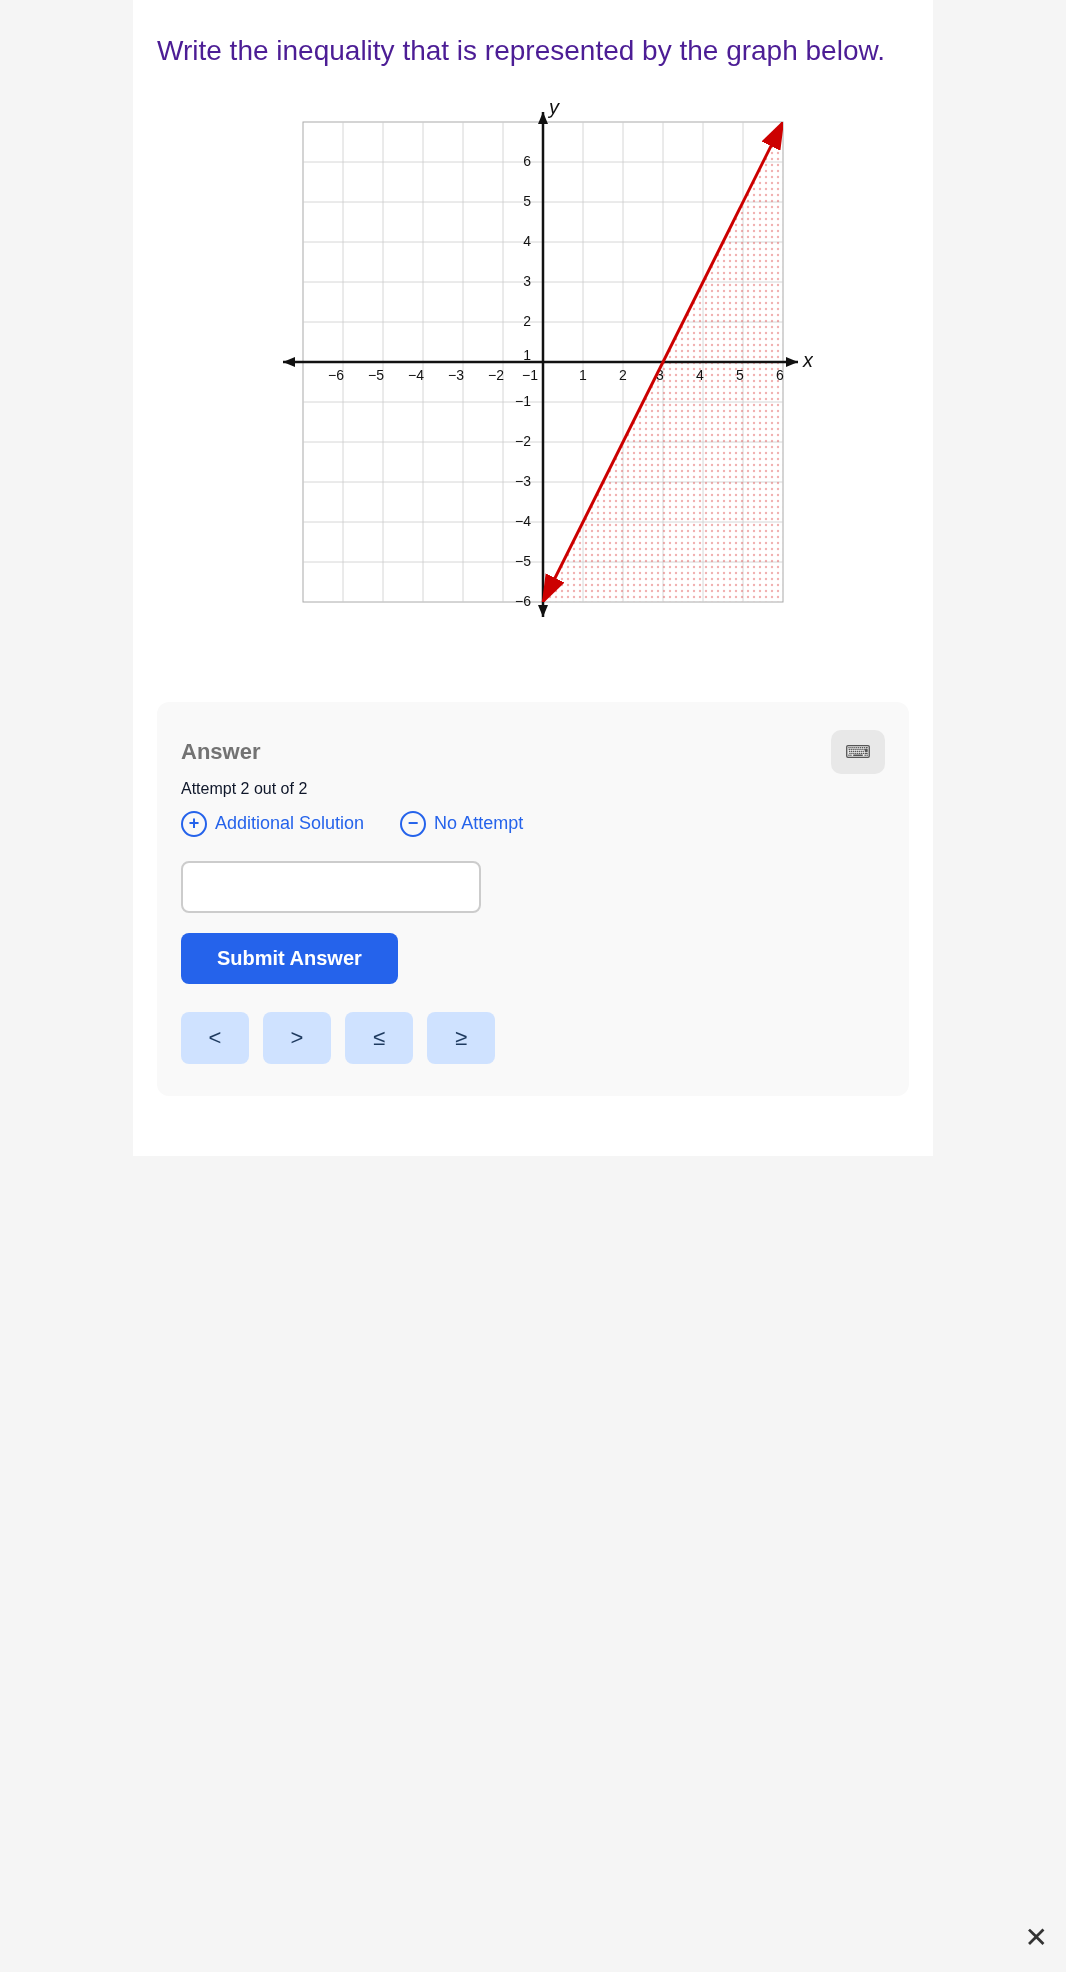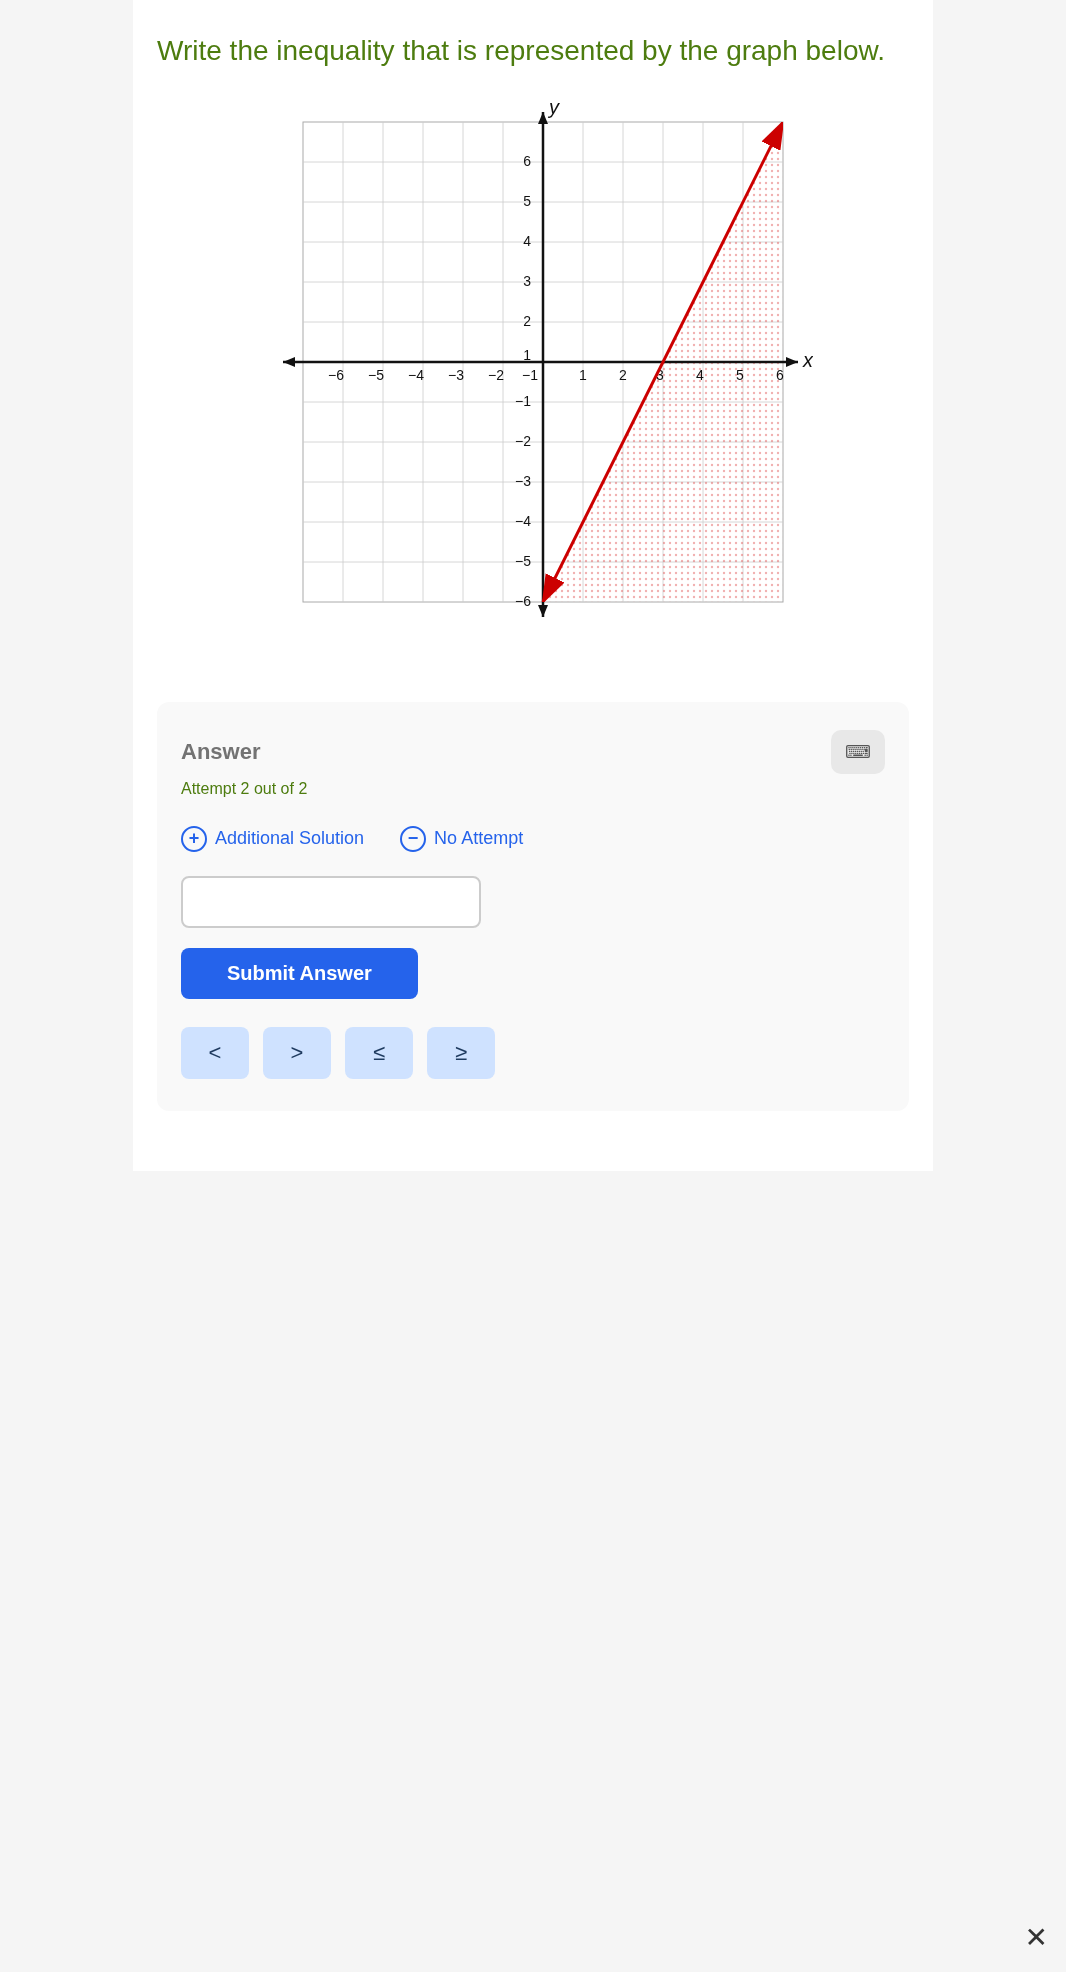--- a/index.html
+++ b/index.html
@@ -12,21 +12,21 @@
     .page {
       background: #fff;
       max-width: 800px;
       margin: 0 auto;
       padding: 32px 24px 60px;
     }
     .question-text {
       font-size: 28px;
       font-weight: 400;
       line-height: 1.35;
-      color: #4d7c0f;
+      color: #4c1d95;
       margin-bottom: 32px;
     }
     .graph-container {
       display: flex;
       justify-content: center;
       margin-bottom: 40px;
     }
     .graph-svg {
       display: block;
     }
@@ -55,22 +55,22 @@
       height: 44px;
       display: flex;
       align-items: center;
       justify-content: center;
       cursor: pointer;
       font-size: 18px;
       color: #555;
     }
     .attempt-text {
       font-size: 16px;
-      color: #4d7c0f;
-      margin-bottom: 28px;
+      color: #0f172a;
+      margin-bottom: 13px;
     }
     .solution-options {
       display: flex;
       gap: 36px;
       align-items: center;
       margin-bottom: 24px;
     }
     .solution-option {
       display: flex;
       align-items: center;
@@ -107,21 +107,21 @@
       margin-bottom: 20px;
       display: block;
     }
     .submit-btn {
       background: #2563eb;
       color: #fff;
       border: none;
       border-radius: 8px;
       font-size: 20px;
       font-weight: 600;
-      padding: 14px 46px;
+      padding: 14px 36px;
       cursor: pointer;
       margin-bottom: 28px;
       display: block;
     }
     .symbol-buttons {
       display: flex;
       gap: 14px;
     }
     .symbol-btn {
       background: #cfe2ff;

